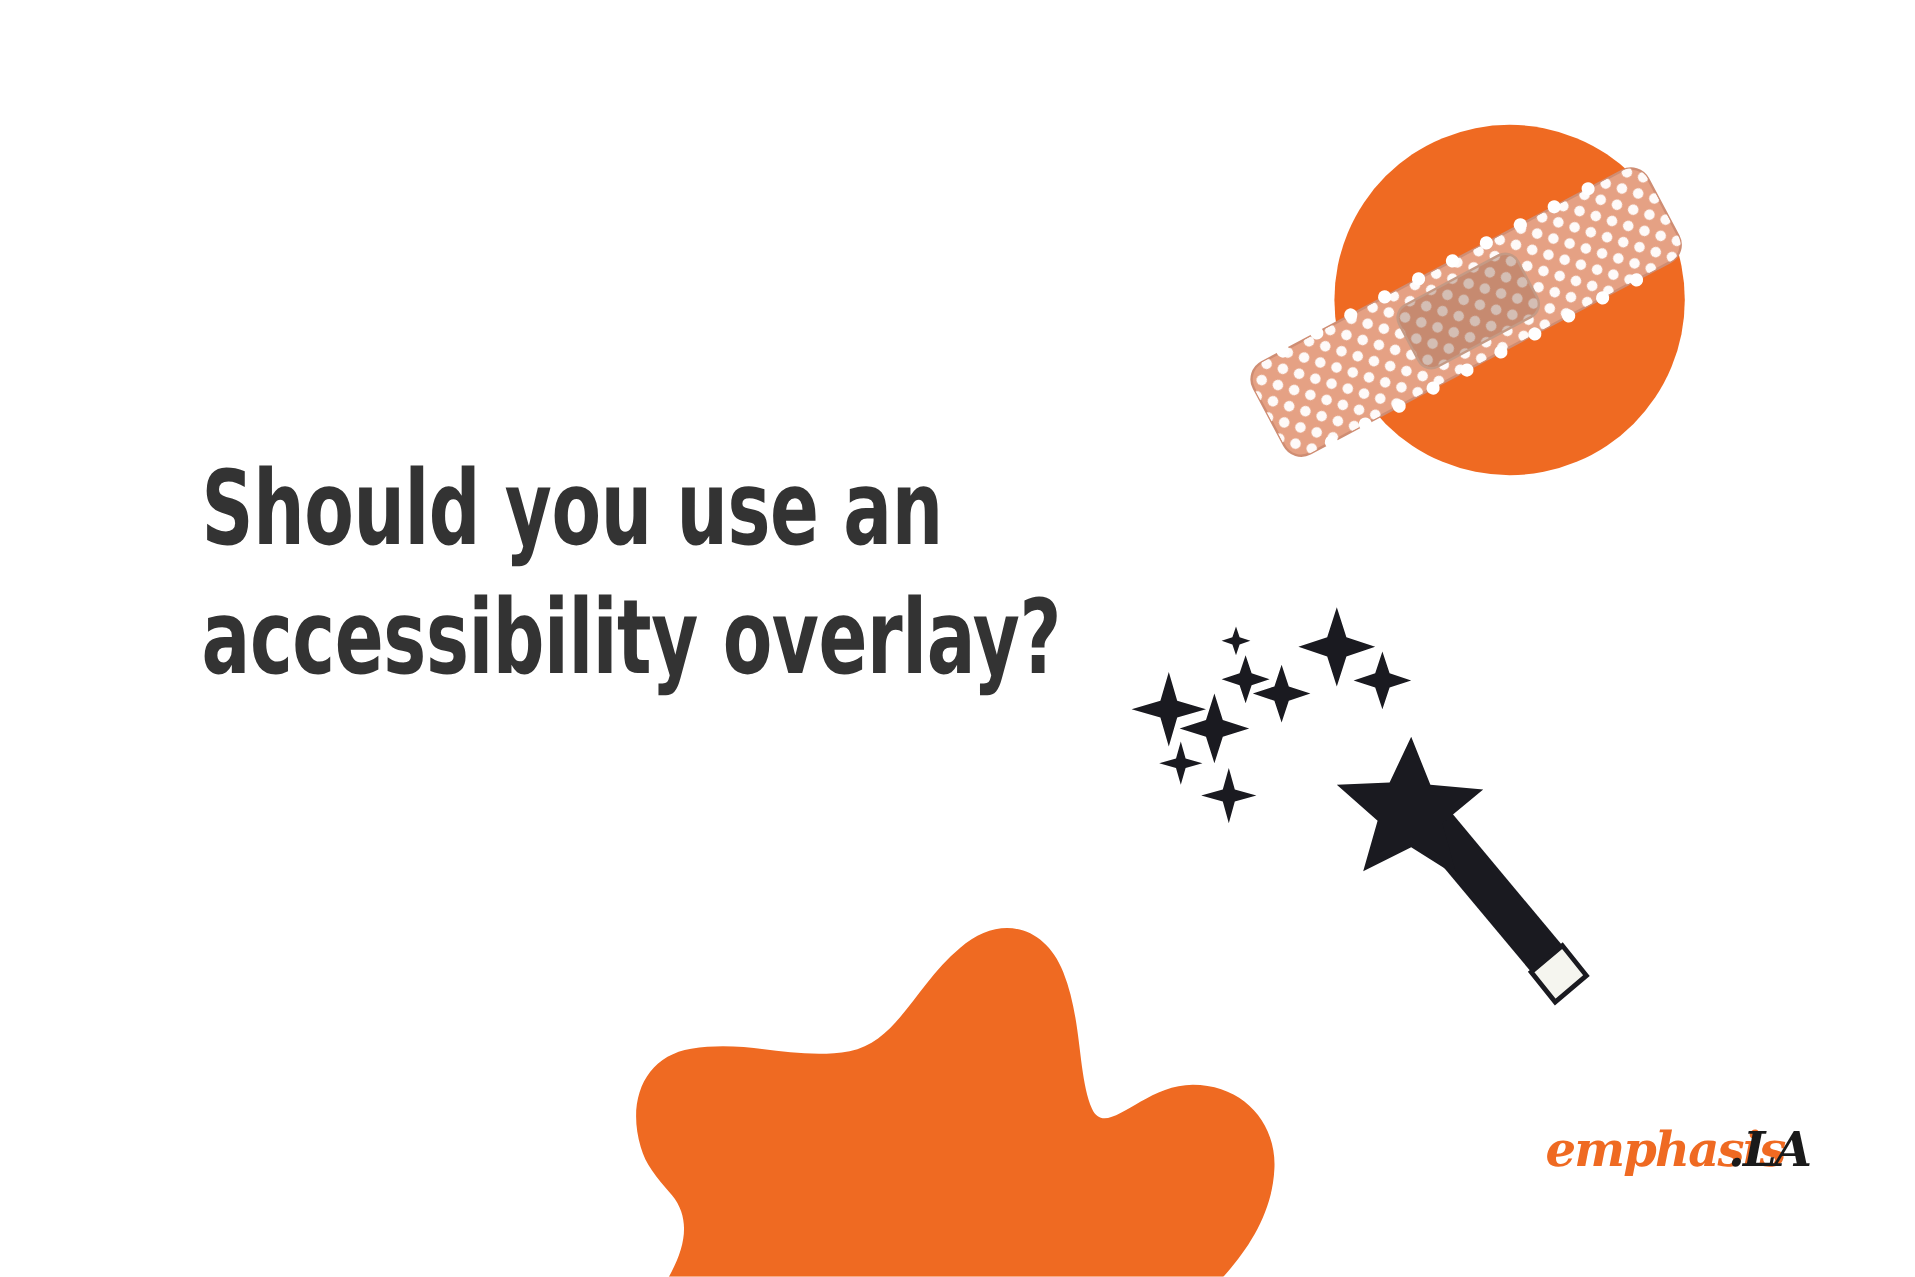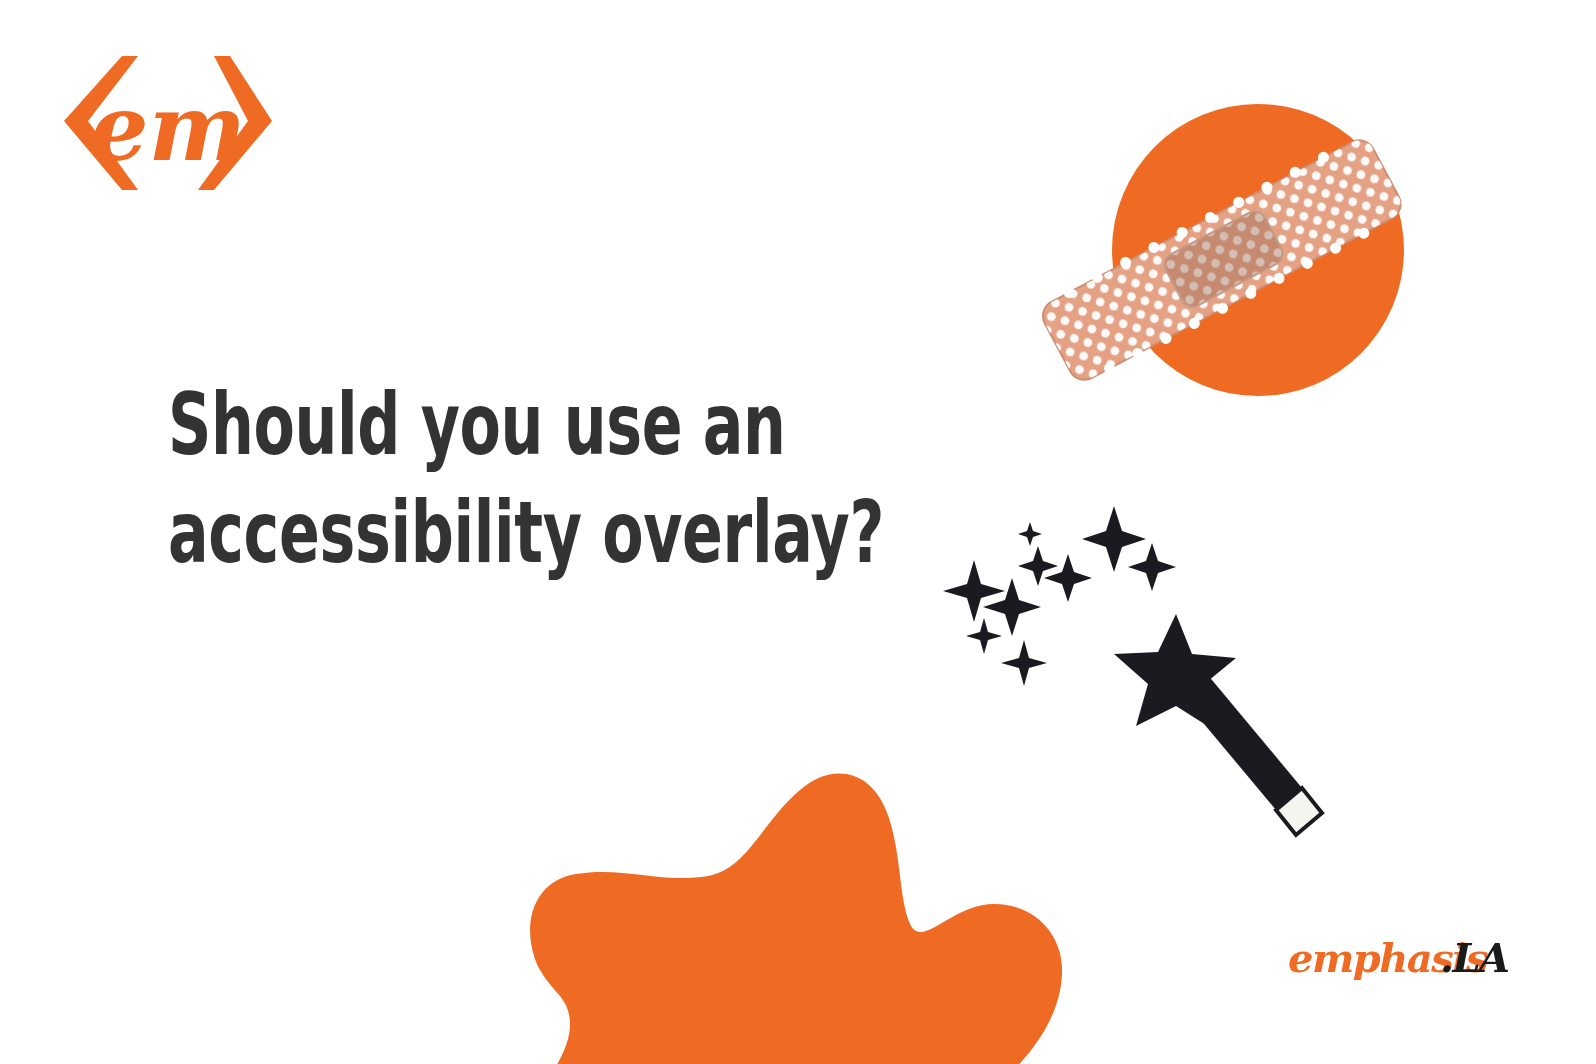--- a/index.html
+++ b/index.html
@@ -102,30 +102,20 @@
     letter-spacing: -1.5px;
   }
   #footer-wordmark .wm-em { fill: #ef6a22; }
   #footer-wordmark .wm-la { fill: #1a1a1a; }
 </style>
 </head>
 <body>
 
 <div id="slide">
 
-  <div id="brand-mark">
-    <svg viewBox="0 0 220 150" width="220" height="150" aria-hidden="true">
-
-      <polygon points="64,8 80,8 30,73 80,142 64,142 6,73" fill="#ef6a22"></polygon>
-
-      <polygon points="156,8 172,8 214,73 156,142 140,142 190,73" fill="#ef6a22"></polygon>
-
-      <text x="110" y="112" text-anchor="middle" font-family="DejaVu Serif, serif" font-style="italic" font-weight="bold" font-size="92" fill="#ef6a22">em</text>
-    </svg>
-  </div>
 
   <h1 id="headline">
     <span class="line">Should you use an</span>
     <span class="line">accessibility overlay?</span>
   </h1>
 
   <div id="orange-circle"></div>
 
   <div id="bandage">
     <svg viewBox="0 0 400 350" width="400" height="350" aria-hidden="true">

